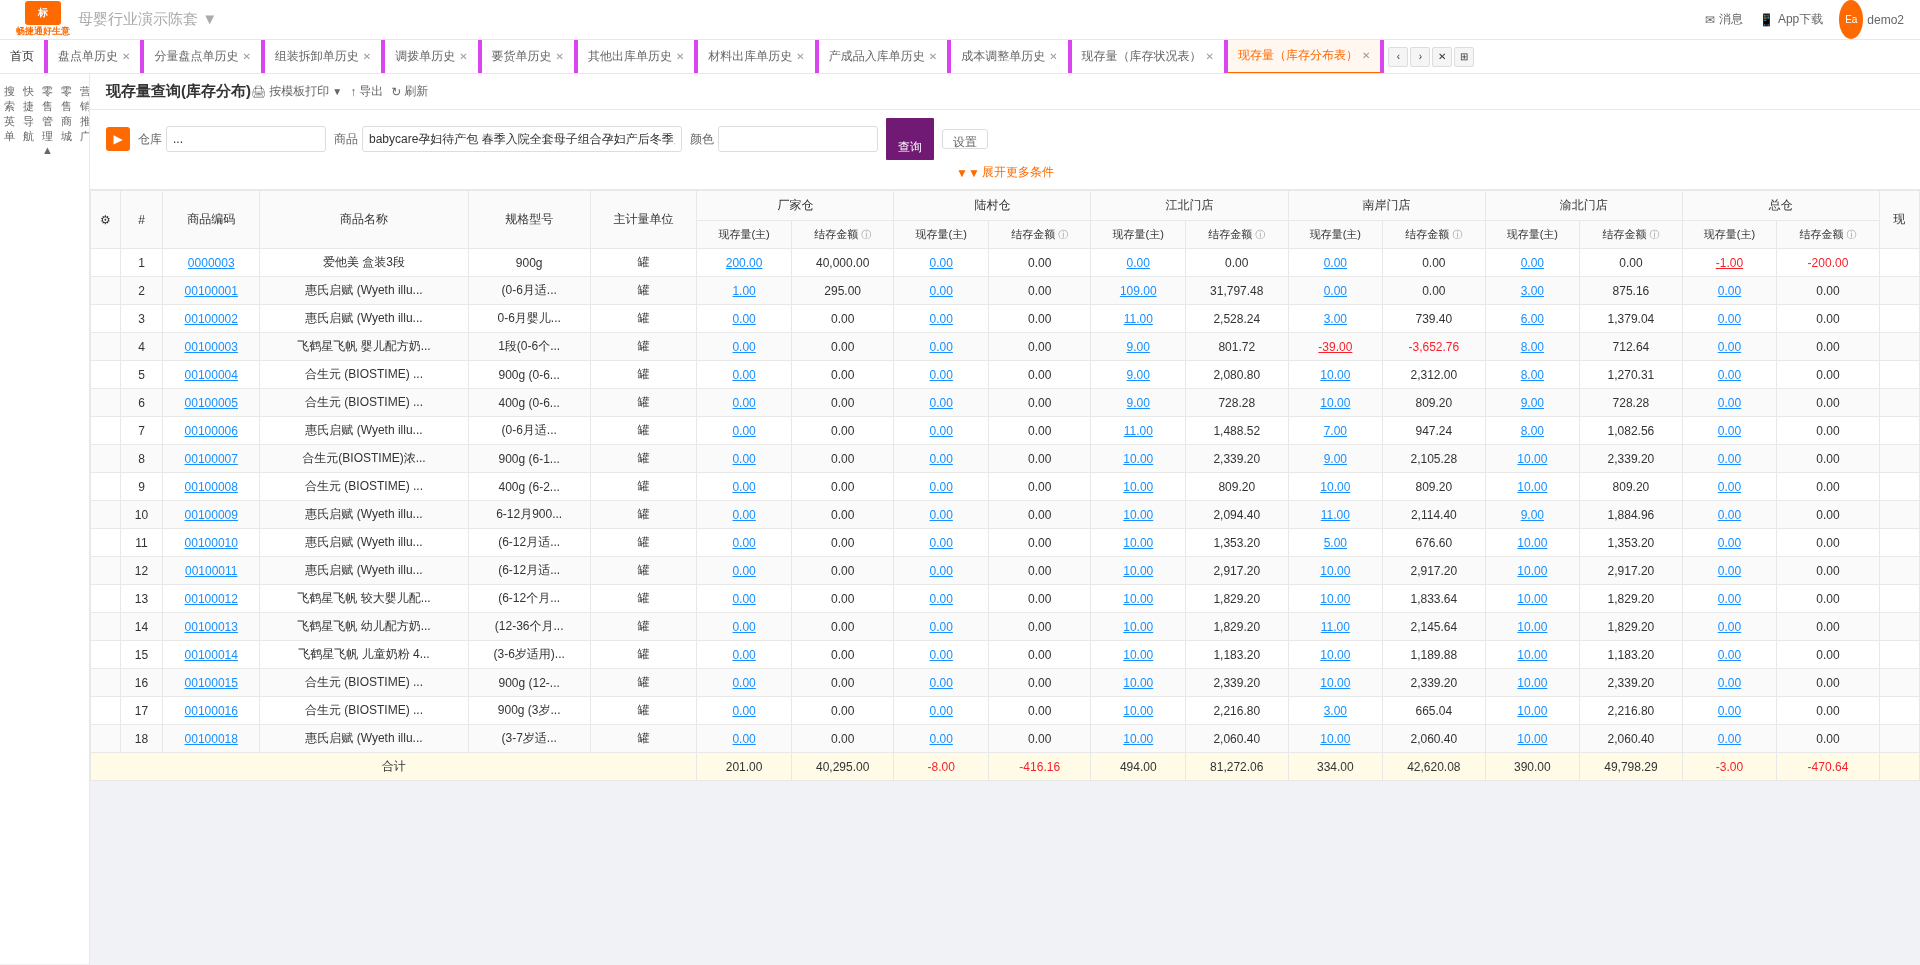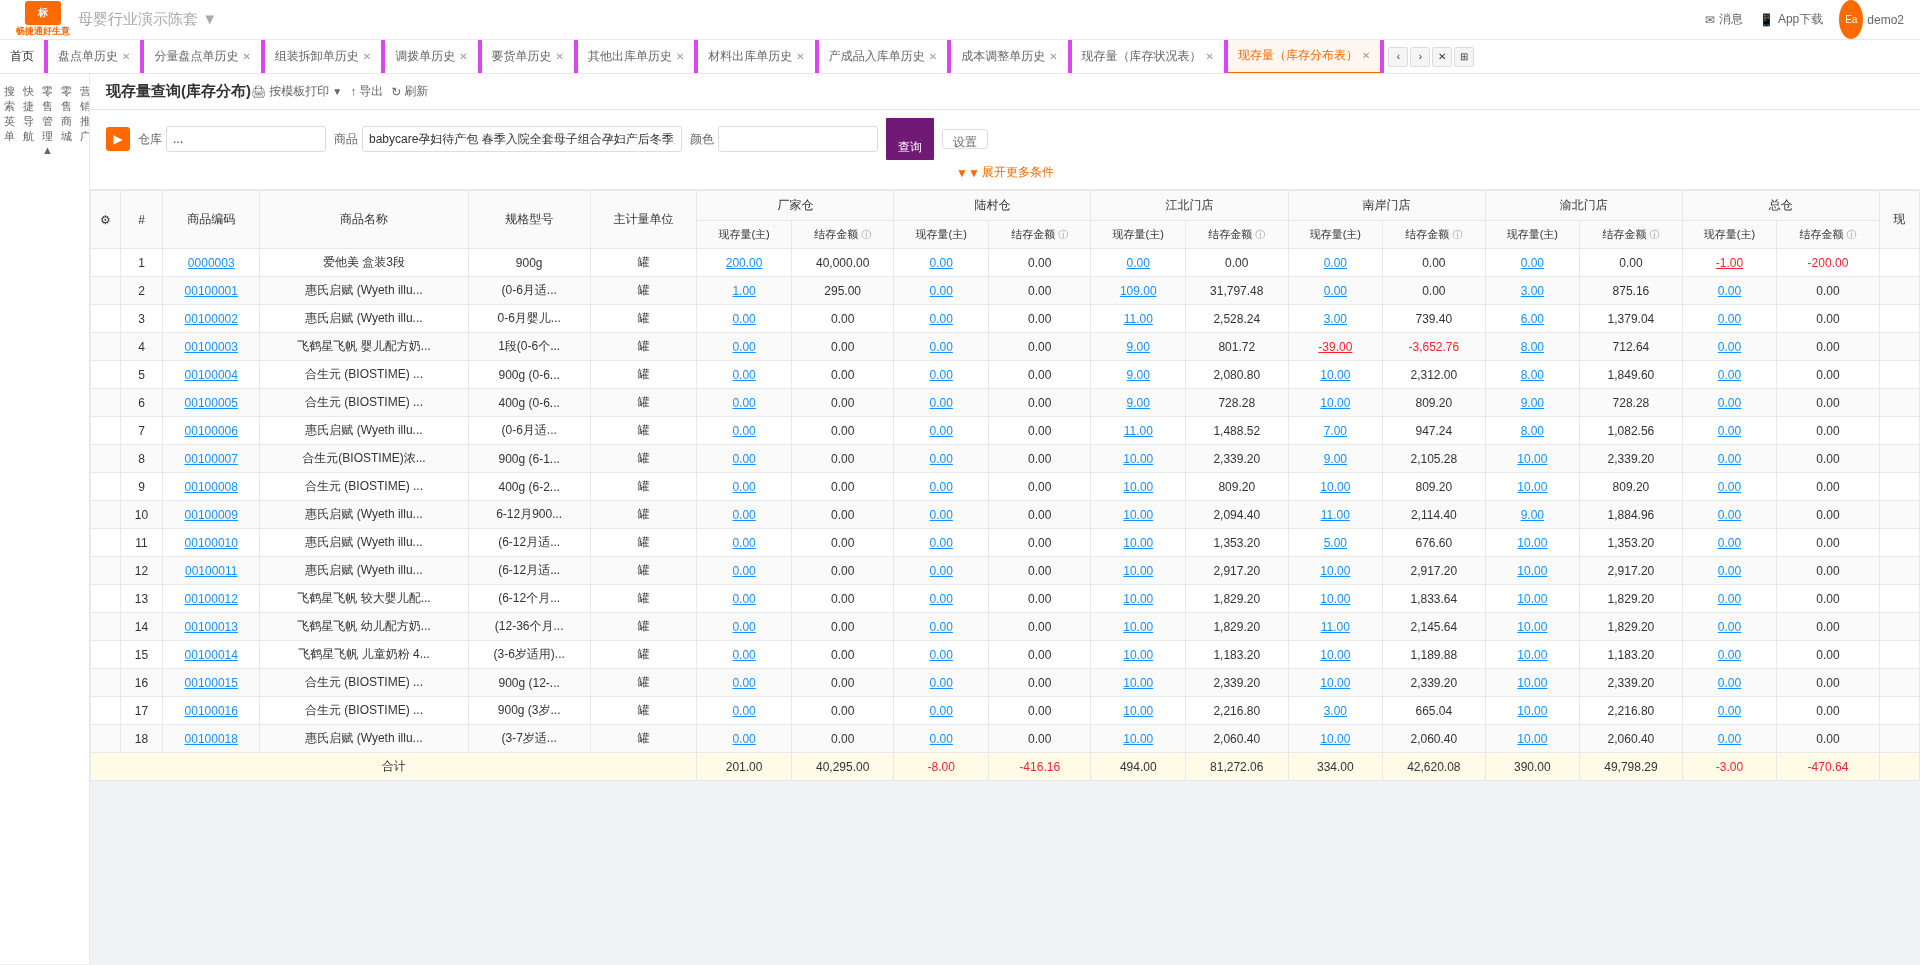--- a/index.html
+++ b/index.html
@@ -318,21 +318,21 @@
     <td>罐</td>
     <td class="underline">0.00</td>
     <td>0.00</td>
     <td class="underline">0.00</td>
     <td>0.00</td>
     <td class="underline">9.00</td>
     <td>2,080.80</td>
     <td class="underline ">10.00</td>
     <td class="">2,312.00</td>
     <td class="underline">8.00</td>
-    <td>1,849.60</td>
+    <td>1,270.31</td>
     <td class="underline ">0.00</td>
     <td class="">0.00</td>
     <td></td>
   </tr>
             <tr class="row-even">
     <td></td>
     <td>6</td>
     <td class="underline">00100005</td>
     <td>合生元 (BIOSTIME) ...</td>
     <td>400g (0-6...</td>

